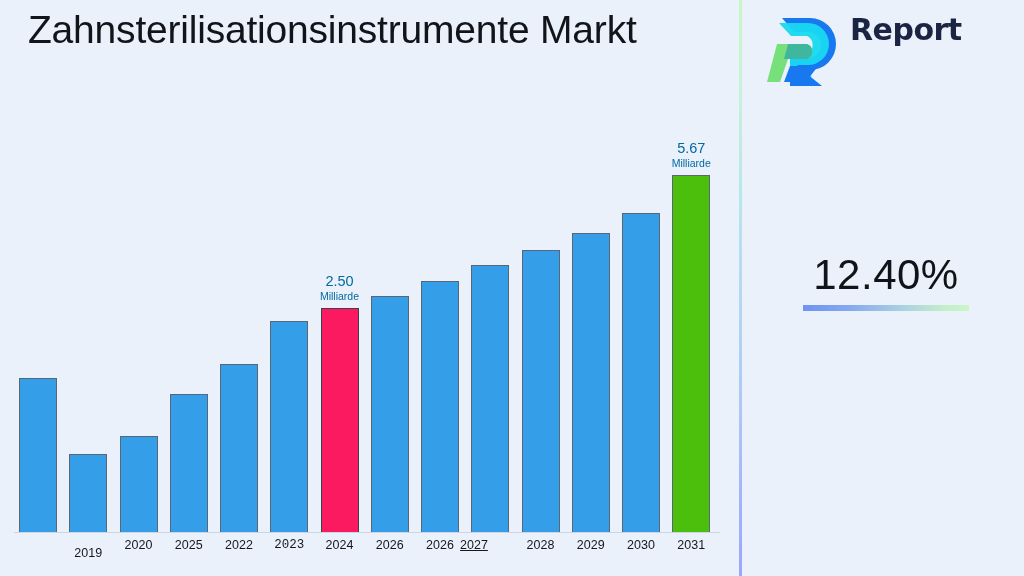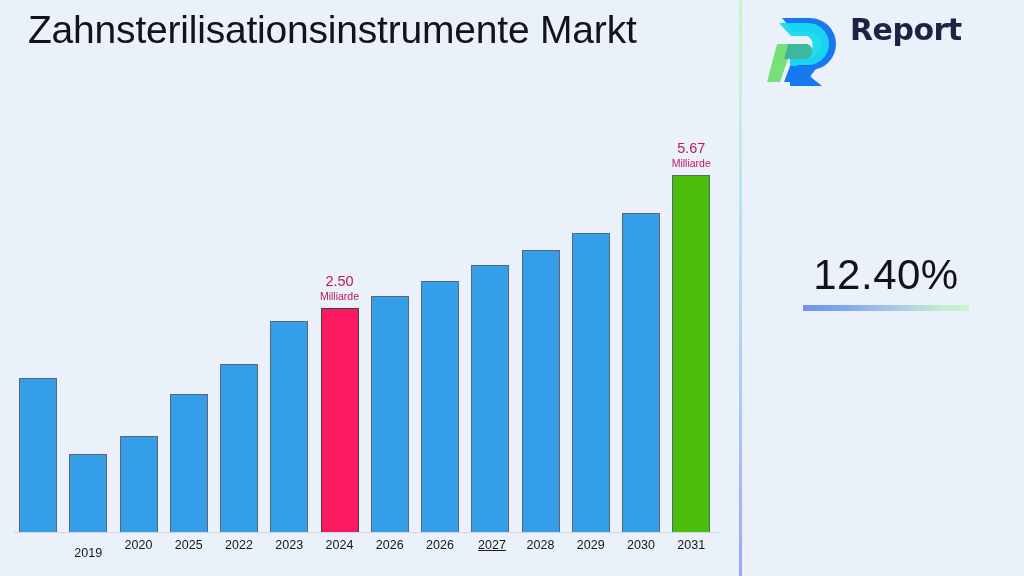--- a/index.html
+++ b/index.html
@@ -62,21 +62,21 @@
   }
   .bar.blue  { background: #349fe8; }
   .bar.pink  { background: #fb1a60; border-color: #3c4049; }
   .bar.green { background: #4bbf0b; border-color: #5a6673; }
   .bar-value {
     position: absolute;
     left: -26px;
     width: 90px;
     text-align: center;
     font-size: 14.5px;
-    color: #be185d;
+    color: #0369a1;
     font-family: "Liberation Sans", sans-serif;
     line-height: 1.05;
   }
   .bar-value .v-num { display: block; font-size: 14.5px; }
   .bar-value .v-unit { display: block; font-size: 10.5px; margin-top: 2px; }
   .x-tick {
     position: absolute;
     top: 538px;
     width: 60px;
     margin-left: -11px;
@@ -208,25 +208,25 @@
               <span class="v-unit">Milliarde</span>
             </div>
           </div>
         </div>
       <div id="ticks-container">
           <div class="x-tick" style="left: 19px; margin-top: 36px;">2018</div>
           <div class="x-tick" style="left: 69.25px; margin-top: 8px;">2019</div>
           <div class="x-tick" style="left: 119.5px;">2020</div>
           <div class="x-tick" style="left: 169.75px;">2025</div>
           <div class="x-tick" style="left: 220px;">2022</div>
-          <div class="x-tick" style="left: 270.25px;">2023</div>
+          <div class="x-tick" style="left: 270.25px; font-family: Liberation Mono, monospace;">2023</div>
           <div class="x-tick" style="left: 320.5px;">2024</div>
           <div class="x-tick" style="left: 370.75px;">2026</div>
           <div class="x-tick" style="left: 421px; text-align: center;">2026</div>
-          <div class="x-tick" style="left: 473px; text-decoration: underline;">2027</div>
+          <div class="x-tick" style="left: 455px; text-decoration: underline;">2027</div>
           <div class="x-tick" style="left: 521.5px;">2028</div>
           <div class="x-tick" style="left: 571.75px;">2029</div>
           <div class="x-tick" style="left: 622px;">2030</div>
           <div class="x-tick" style="left: 672.25px;">2031</div>
         </div>
     </div>
   </div>
 
   <div id="vertical-divider"></div>
 

